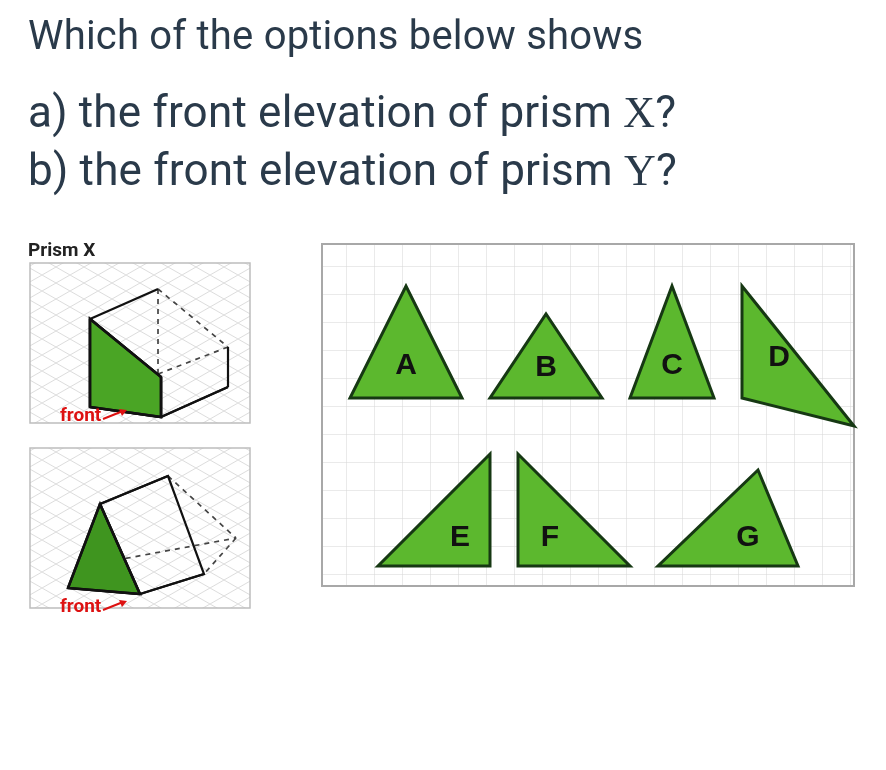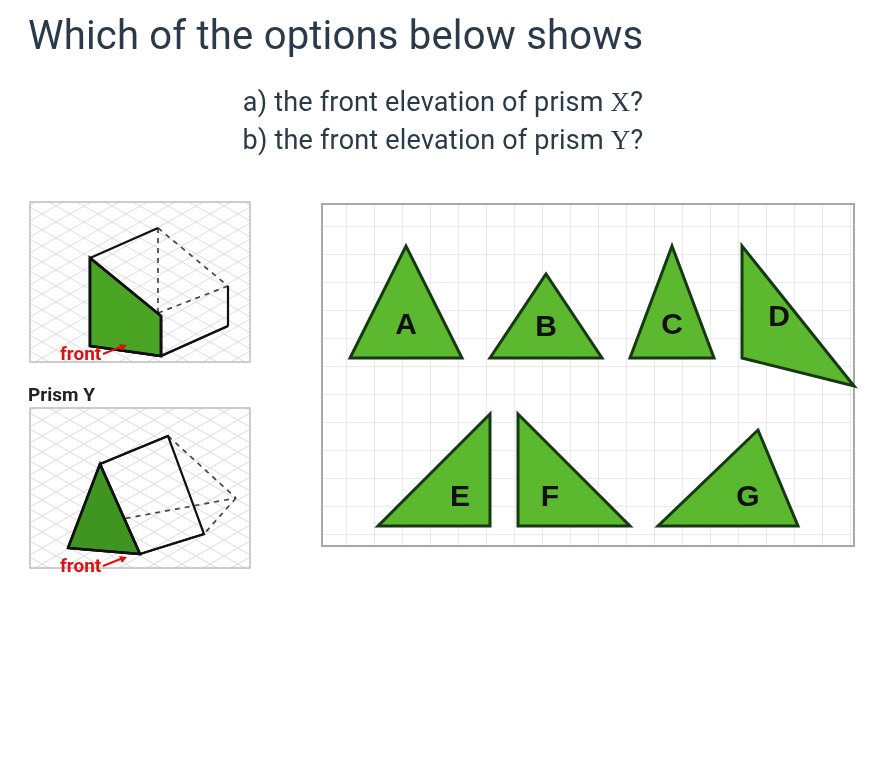--- a/index.html
+++ b/index.html
@@ -11,25 +11,24 @@
     color: #2a3a4a;
     padding: 12px 28px;
   }
   .heading {
     font-size: 40px;
     font-weight: 400;
     margin-bottom: 27px;
     letter-spacing: 0.2px;
   }
   .subq {
-    font-size: 27px;
+    font-size: 44px;
     font-weight: 400;
     margin-bottom: 6px;
     letter-spacing: 0.2px;
-    text-align: center;
   }
   .subq .var {
     font-family: 'Times New Roman', Times, serif;
     font-weight: 400;
   }
   .bottom {
     margin-top: 42px;
     display: flex;
   }
   .prisms-col {
@@ -48,21 +47,21 @@
     margin-bottom: -2px;
   }
   .prism-svg {
     display: block;
   }
   .front-label {
     font-size: 19px;
     font-weight: 700;
     color: #d11;
     display: inline-flex;
-    align-items: flex-start;
+    align-items: center;
   }
   .options-col {
     flex: 1;
     display: flex;
     align-items: flex-start;
     padding-left: 6px;
   }
   .options-svg { display:block; }
 </style>
 </head>
@@ -74,20 +73,21 @@
   <span>a) the front elevation of prism </span><span class="var">X</span><span>?</span>
 </div>
 <div class="subq">
   <span>b) the front elevation of prism </span><span class="var">Y</span><span>?</span>
 </div>
 
 <div class="bottom">
   <div class="prisms-col">
 
     <div class="prism-block">
+      <div class="prism-title">Prism X</div>
       <svg class="prism-svg" width="230" height="170" viewBox="0 0 230 170">
         <defs>
           <pattern id="isoX" width="28" height="16" patternUnits="userSpaceOnUse">
             <path d="M0 8 L14 0 L28 8 L14 16 Z" fill="none" stroke="#d8d8d8" stroke-width="0.9"></path>
           </pattern>
         </defs>
         <rect x="2" y="4" width="220" height="160" fill="url(#isoX)" stroke="#bdbdbd" stroke-width="1.5"></rect>
 
         <g stroke="#444" stroke-width="1.7" stroke-dasharray="5 5" fill="none">
           <line x1="130" y1="30" x2="200" y2="88"></line>
@@ -126,21 +126,20 @@
           <span>front</span>
           <svg width="28" height="16" viewBox="0 0 28 16">
               <line x1="2" y1="12" x2="22" y2="4" stroke="#d11" stroke-width="2"></line>
               <polygon points="18,2 26,3 21,9" fill="#d11"></polygon>
             </svg>
         </span>
       </div>
     </div>
 
     <div class="prism-block" style="margin-top:-18px;">
-      <div class="prism-title">Prism Y</div>
       <svg class="prism-svg" width="230" height="170" viewBox="0 0 230 170">
         <rect x="2" y="4" width="220" height="160" fill="url(#isoX)" stroke="#bdbdbd" stroke-width="1.5"></rect>
 
         <g stroke="#444" stroke-width="1.7" stroke-dasharray="5 5" fill="none">
           <line x1="140" y1="32" x2="208" y2="94"></line>
           <line x1="78" y1="118" x2="208" y2="94"></line>
           <line x1="208" y1="94" x2="176" y2="130"></line>
         </g>
 
         <g stroke="#111" stroke-width="2.2" fill="none">

